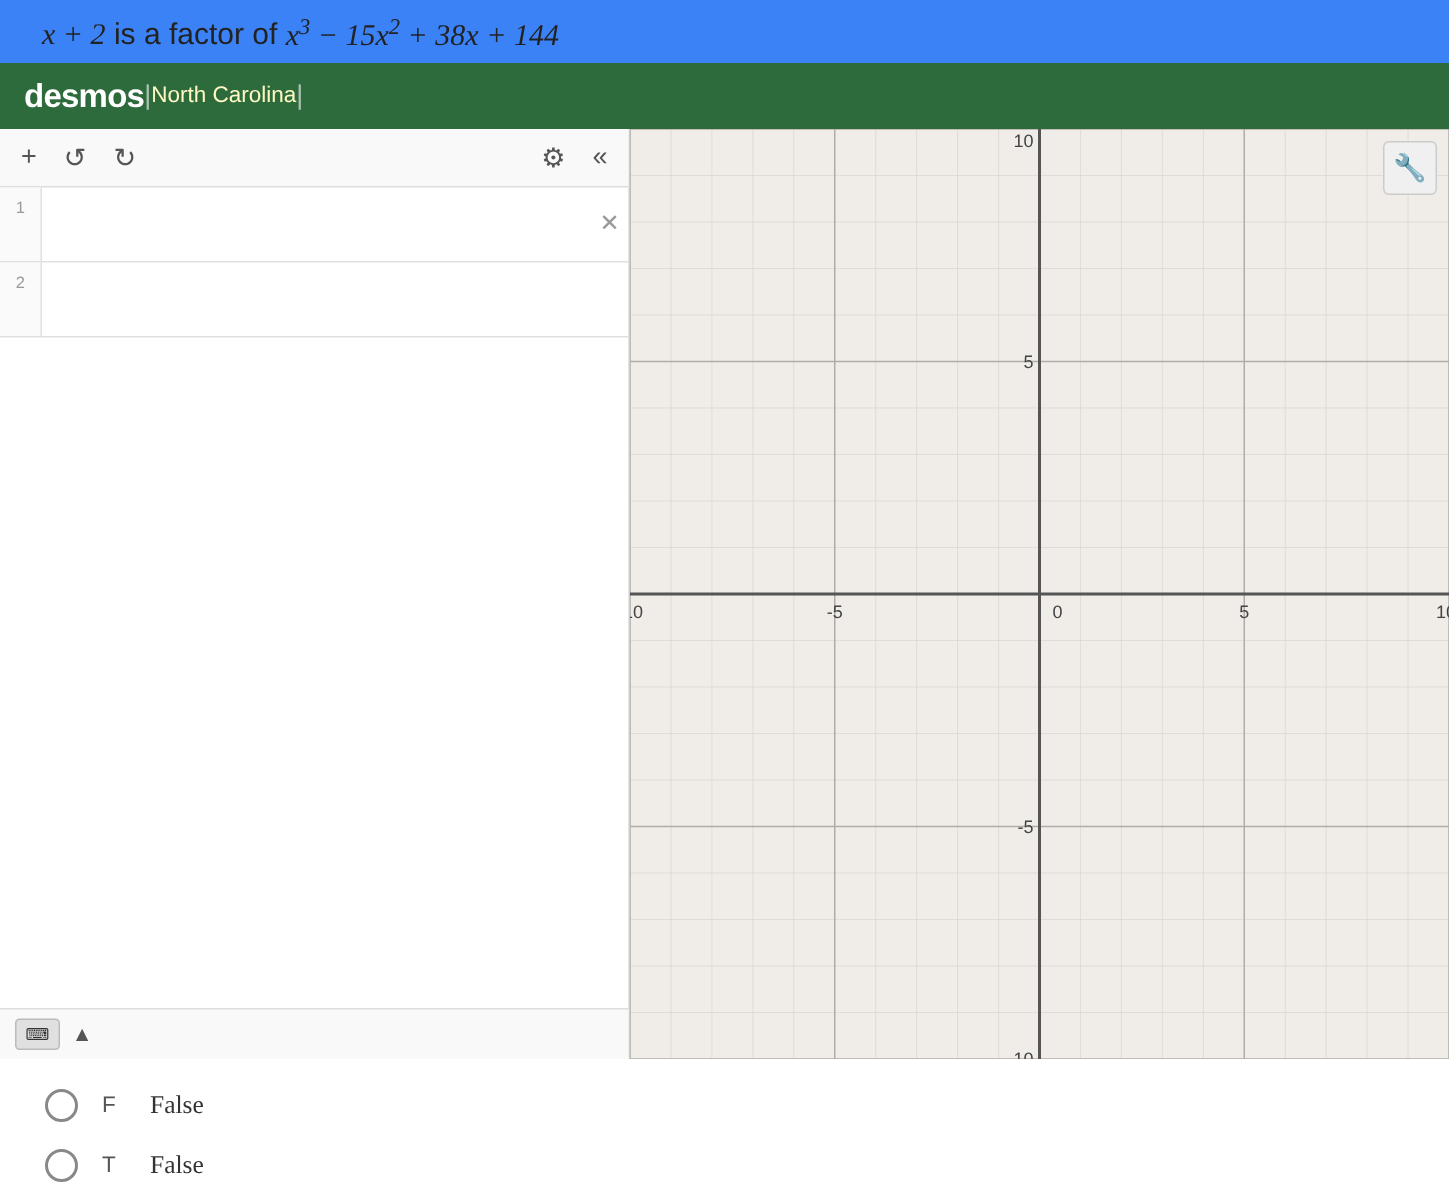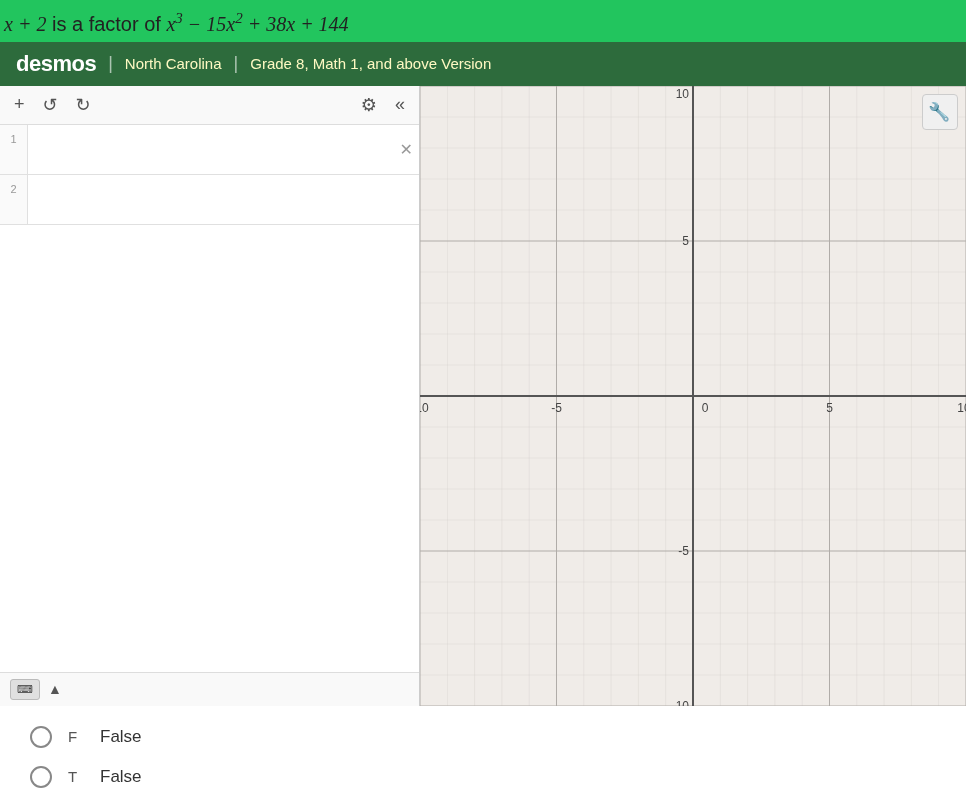--- a/index.html
+++ b/index.html
@@ -6,35 +6,34 @@
     body {
       font-family: Arial, sans-serif;
       background: #fff;
       width: 966px;
       min-height: 802px;
       overflow: hidden;
     }
 
     
     .question-header {
-      padding: 10px 16px 6px 4px;
+      padding: 10px 16px 6px 28px;
       font-size: 20px;
       color: #222;
-      background: #22c55e;
+      background: #3b82f6;
     }
 
     
     .desmos-banner {
       background: #2d6b3c;
       color: #fff;
       display: flex;
       align-items: center;
       padding: 8px 16px;
       height: 44px;
-      gap: 12px;
     }
     .desmos-logo {
       font-weight: bold;
       font-size: 22px;
       letter-spacing: -0.5px;
       color: #fff;
     }
     .banner-sep {
       color: rgba(255,255,255,0.6);
       font-size: 18px;
@@ -216,20 +215,21 @@
       justify-content: center;
       flex-shrink: 0;
     }
     .choice-letter {
       font-size: 15px;
       color: #555;
       width: 16px;
     }
     .choice-text {
       font-size: 17px;
+      font-family: Liberation Serif, serif;
     }
 
     
     .math-text {
       font-family: 'Times New Roman', serif;
       font-style: italic;
     }
     sup { font-size: 0.75em; }
   </style>
 </head>
@@ -243,21 +243,20 @@
       <i>x</i><sup>3</sup> − 15<i>x</i><sup>2</sup> + 38<i>x</i> + 144
     </span>
   </span>
 </div>
 
 <div class="desmos-banner">
   <span class="desmos-logo">desmos</span>
   <span class="banner-sep">|</span>
   <span class="banner-subtitle">North Carolina</span>
   <span class="banner-sep">|</span>
-  <span class="banner-subtitle">Grade 8, Math 1, and above Version</span>
 </div>
 
 <div class="main-area">
 
   <div class="left-panel">
 
     <div class="toolbar">
       <button class="toolbar-btn">+</button>
       <button class="toolbar-btn">↺</button>
       <button class="toolbar-btn">↻</button>

